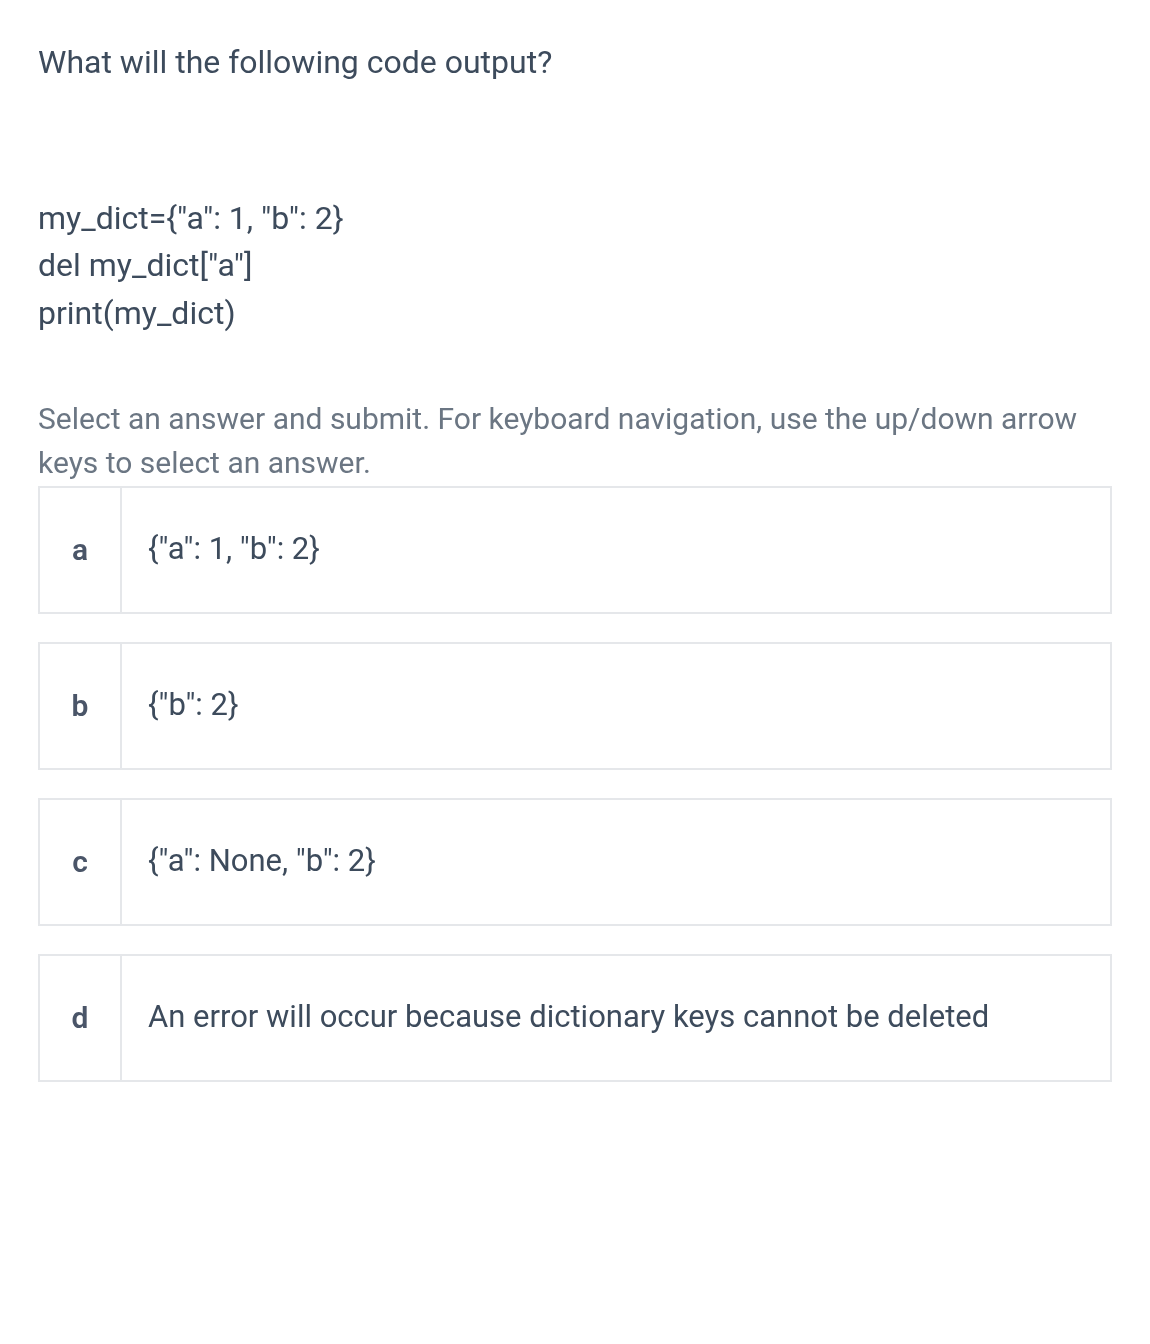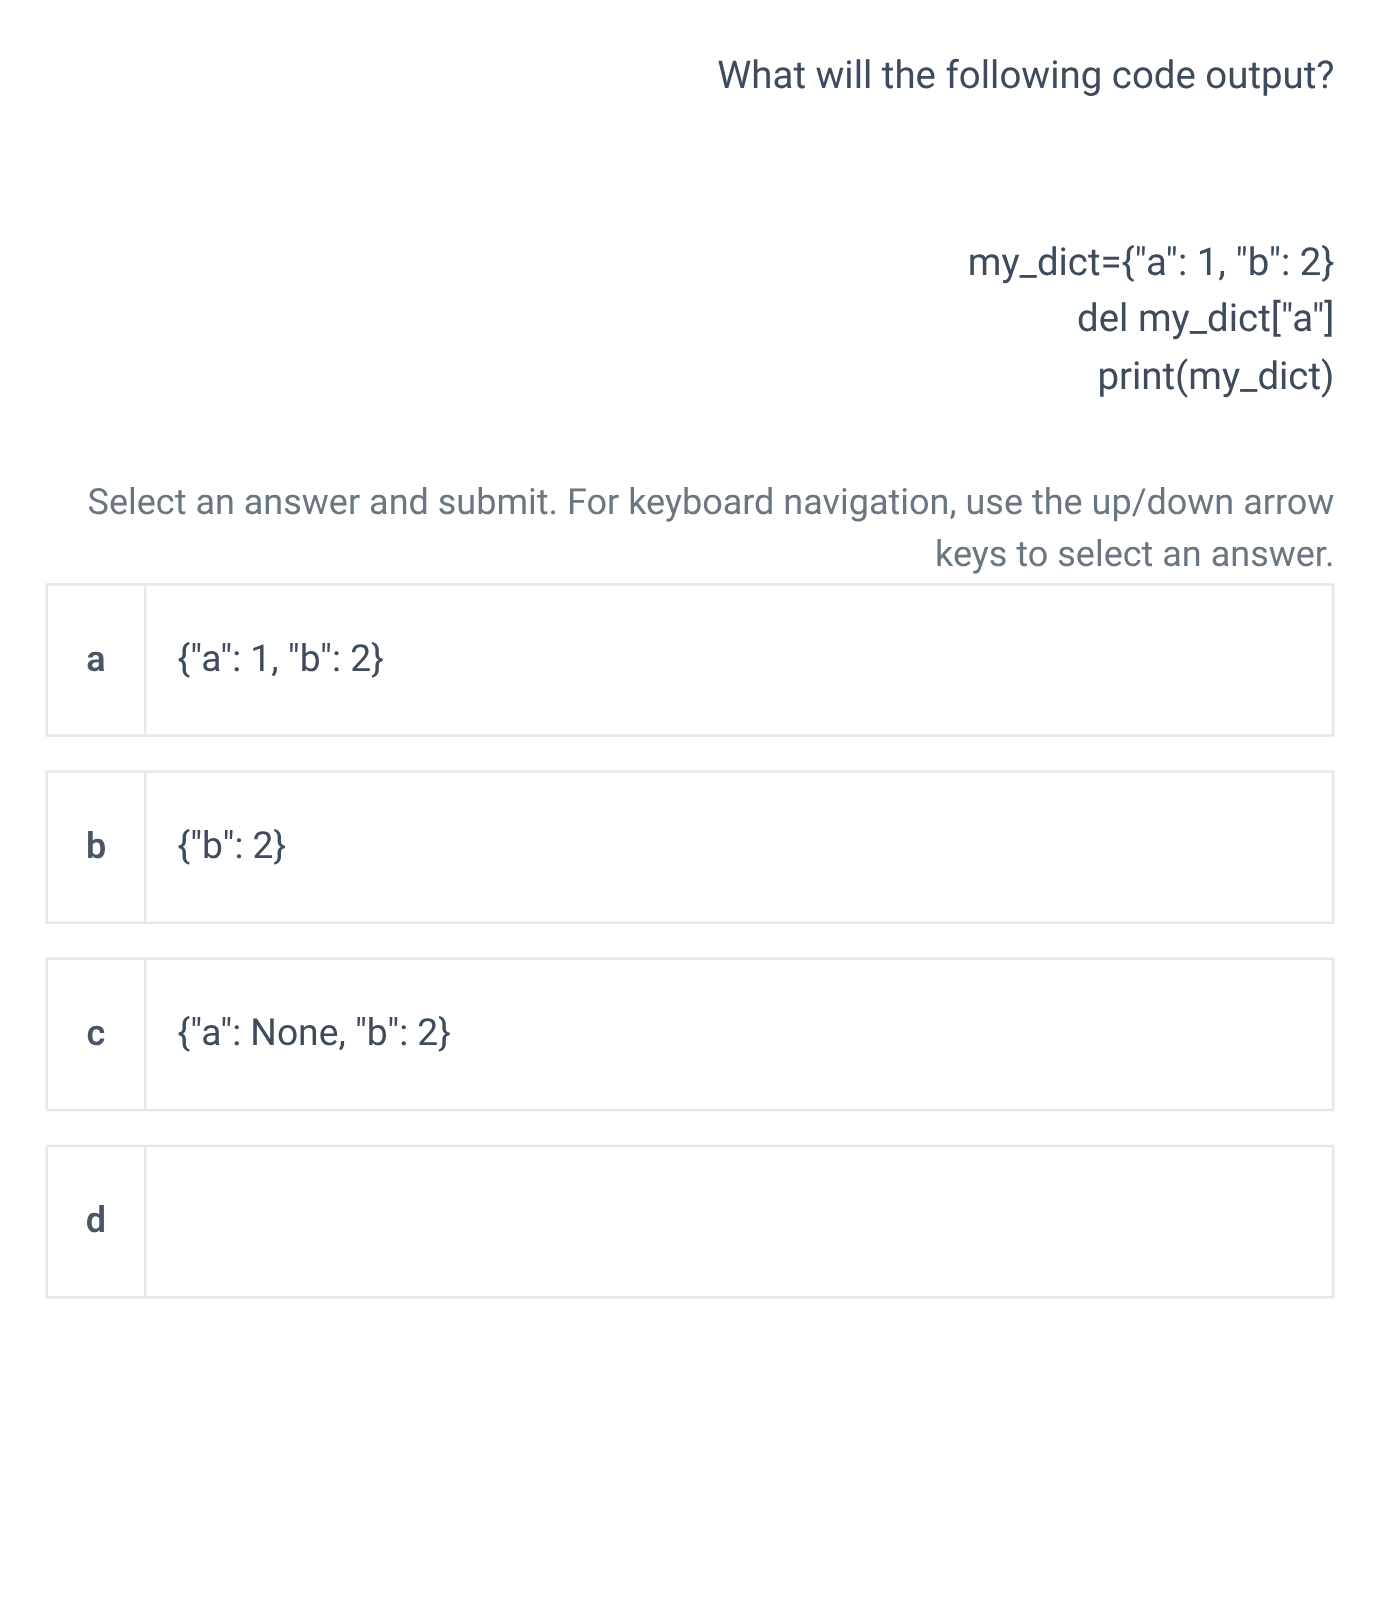--- a/index.html
+++ b/index.html
@@ -1,19 +1,18 @@
 <!DOCTYPE html>
 <html><head>
   <meta charset="utf-8">
   <style>
     * {
       margin: 0;
       padding: 0;
       box-sizing: border-box;
-      text-align: right;
     }
     body {
       font-family: -apple-system, BlinkMacSystemFont, 'Segoe UI', Roboto, Helvetica, Arial, sans-serif;
       background: #ffffff;
       padding: 40px 38px;
       color: #3d4b5c;
       width: 1150px;
     }
     .question-text {
       font-size: 32px;
@@ -90,14 +89,15 @@
   <div class="option">
     <div class="option-letter">b</div>
     <div class="option-text">{"b": 2}</div>
   </div>
   <div class="option">
     <div class="option-letter">c</div>
     <div class="option-text">{"a": None, "b": 2}</div>
   </div>
   <div class="option">
     <div class="option-letter">d</div>
+    <div class="option-text">An error will occur because dictionary keys cannot be deleted</div>
   </div>
 </div>
 
 </body></html>

